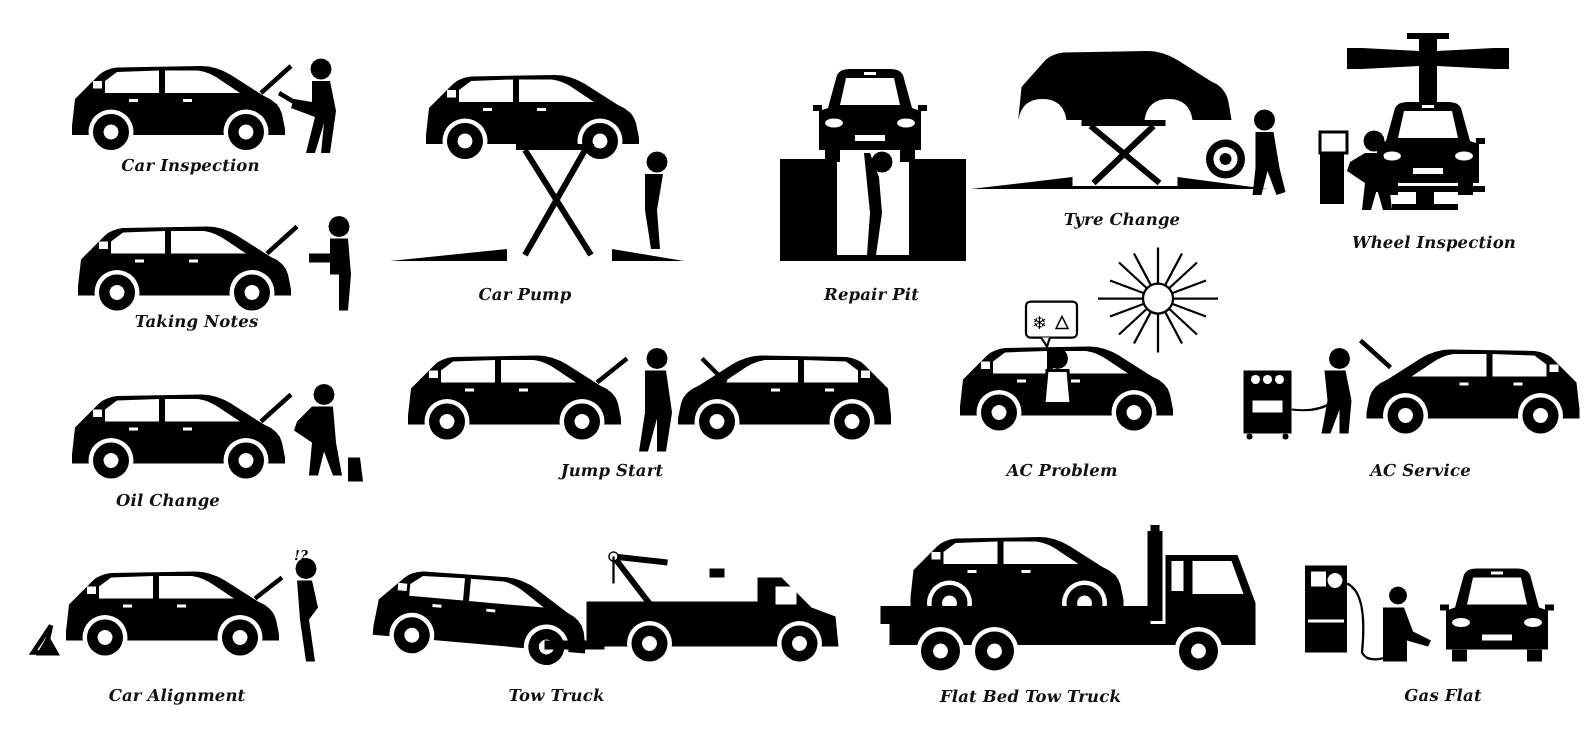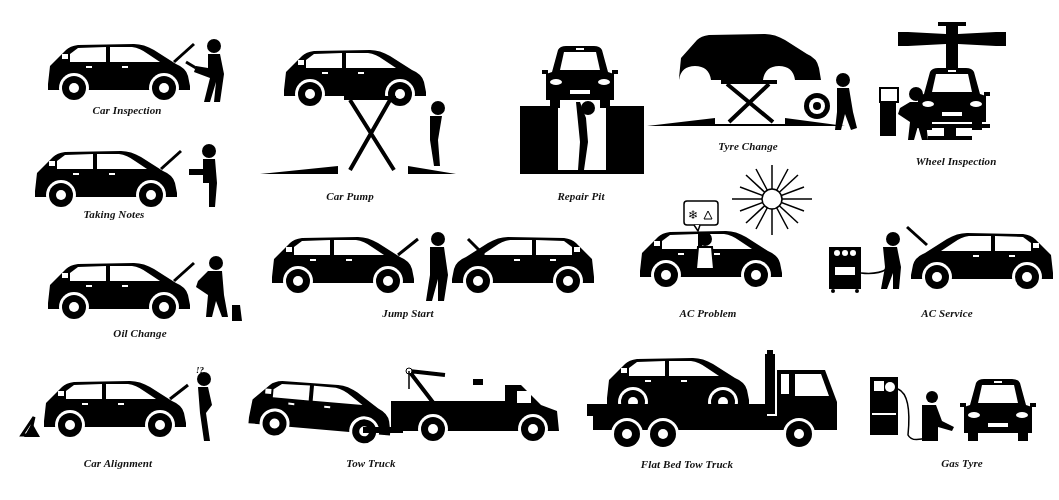--- a/index.html
+++ b/index.html
@@ -1,17 +1,17 @@
 <!DOCTYPE html>
 <html><head>
 <meta charset="utf-8">
 <style>
   html,body{margin:0;padding:0;background:#fff;}
   body{width:1059px;height:500px;position:relative;overflow:hidden;font-family:"DejaVu Serif","Liberation Serif",serif;}
-  .item{position:absolute;font-family:Liberation Serif, serif;}
+  .item{position:absolute;}
   .item svg{position:absolute;left:0;top:0;overflow:visible;}
   .label{position:absolute;font-style:italic;font-weight:bold;font-size:11px;color:#111;white-space:nowrap;transform:translateX(-50%);letter-spacing:0.1px;}
 </style>
 </head>
 <body>
 
 <svg width="0" height="0" style="position:absolute">
   <defs>
 
     <g id="car-side">
@@ -55,21 +55,21 @@
     <path d="M130,24 L150,6" stroke="#000" stroke-width="3"></path>
     <g transform="translate(158,0)">
         <circle cx="12" cy="8" r="7" fill="#000"></circle>
       <path d="M6,16 L18,16 L22,36 L18,64 L12,64 L14,44 L8,64 L2,64 L8,40 L-8,34 L-6,28 L6,30 Z" fill="#000"></path>
       </g>
     <path d="M142,24 L152,30" stroke="#000" stroke-width="3"></path>
   </svg>
   <span class="label" style="left:83px;top:66px;">Car Inspection</span>
 </div>
 
-<div class="item" style="left:31px;top:143px;width:200px;height:80px;">
+<div class="item" style="left:48px;top:143px;width:200px;height:80px;">
   <svg width="200" height="70">
     <use href="#car-side" x="0" y="4"></use>
     <path d="M130,26 L150,8" stroke="#000" stroke-width="3"></path>
     <g transform="translate(168,0)">
         <circle cx="10" cy="8" r="7" fill="#000"></circle>
       <path d="M4,16 L16,16 L18,40 L16,64 L10,64 L10,40 L4,40 Z" fill="#000"></path>
       <rect x="-10" y="26" width="14" height="6" fill="#000"></rect>
       </g>
   </svg>
   <span class="label" style="left:83px;top:65px;">Taking Notes</span>
@@ -78,21 +78,21 @@
 <div class="item" style="left:44px;top:255px;width:210px;height:90px;">
   <svg width="210" height="70">
     <use href="#car-side" x="0" y="4"></use>
     <path d="M130,26 L150,8" stroke="#000" stroke-width="3"></path>
     <g transform="translate(160,0)">
         <circle cx="12" cy="8" r="7" fill="#000"></circle>
       <path d="M4,16 L18,16 L20,40 L24,62 L18,62 L12,46 L8,62 L2,62 L4,40 L-8,32 L-6,26 Z" fill="#000"></path>
       </g>
     <path d="M188,50 L196,50 L198,66 L188,66 Z" fill="#000"></path>
   </svg>
-  <span class="label" style="left:96px;top:72px;">Oil Change</span>
+  <span class="label" style="left:68px;top:72px;">Oil Change</span>
 </div>
 
 <div class="item" style="left:20px;top:365px;width:220px;height:110px;">
   <svg width="220" height="80">
     <path d="M10,70 L2,70 L14,52 Z" fill="none" stroke="#000" stroke-width="3"></path>
     <g>
         <path d="M12,58 L20,72 L4,72 Z" fill="#000"></path>
       </g>
     <use href="#car-side" x="20" y="12"></use>
     <path d="M150,34 L168,20" stroke="#000" stroke-width="3"></path>
@@ -290,14 +290,14 @@
       <circle cx="22" cy="12" r="5" fill="#fff"></circle>
       <rect x="4" y="38" width="24" height="2" fill="#fff"></rect>
     </g>
     <path d="M30,14 Q44,20 40,60 Q44,68 60,62" fill="none" stroke="#000" stroke-width="1.5"></path>
     <g transform="translate(50,16)">
         <circle cx="14" cy="6" r="6" fill="#000"></circle>
       <path d="M4,14 L18,14 L24,30 L36,36 L34,40 L20,36 L20,50 L4,50 Z" fill="#000"></path>
       </g>
     <use href="#car-front" x="92" y="2"></use>
   </svg>
-  <span class="label" style="left:94px;top:82px;">Gas Tyre</span>
+  <span class="label" style="left:94px;top:82px;">Gas Flat</span>
 </div>
 
 </body></html>

